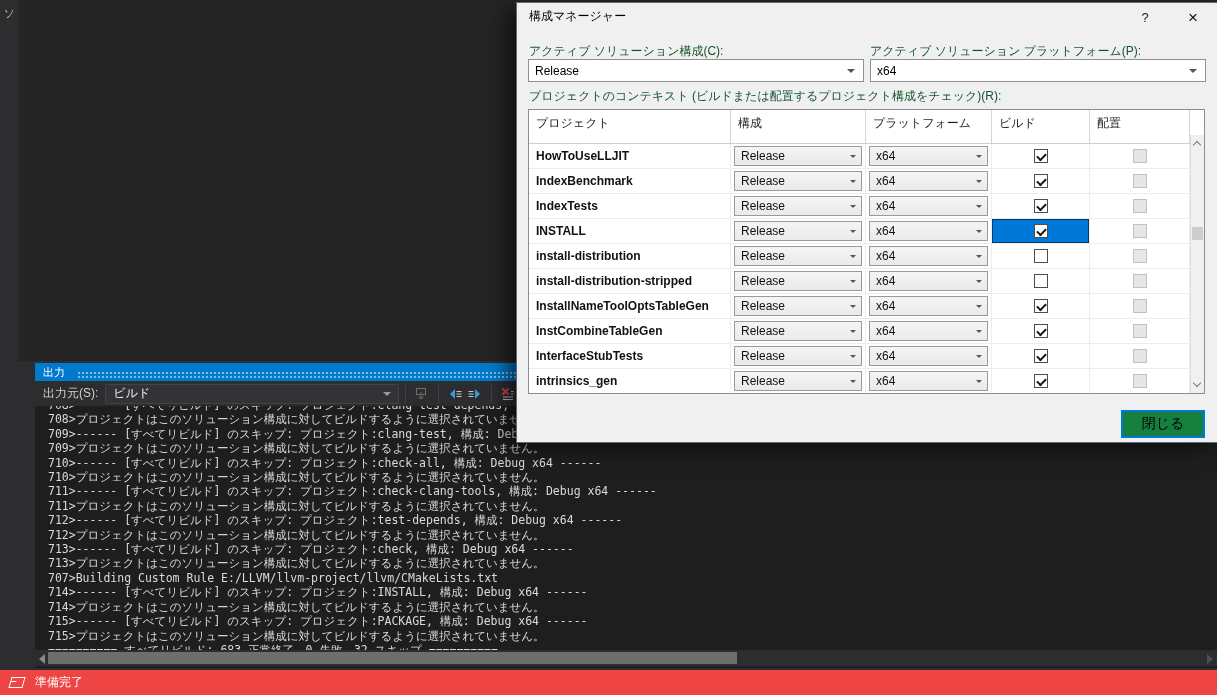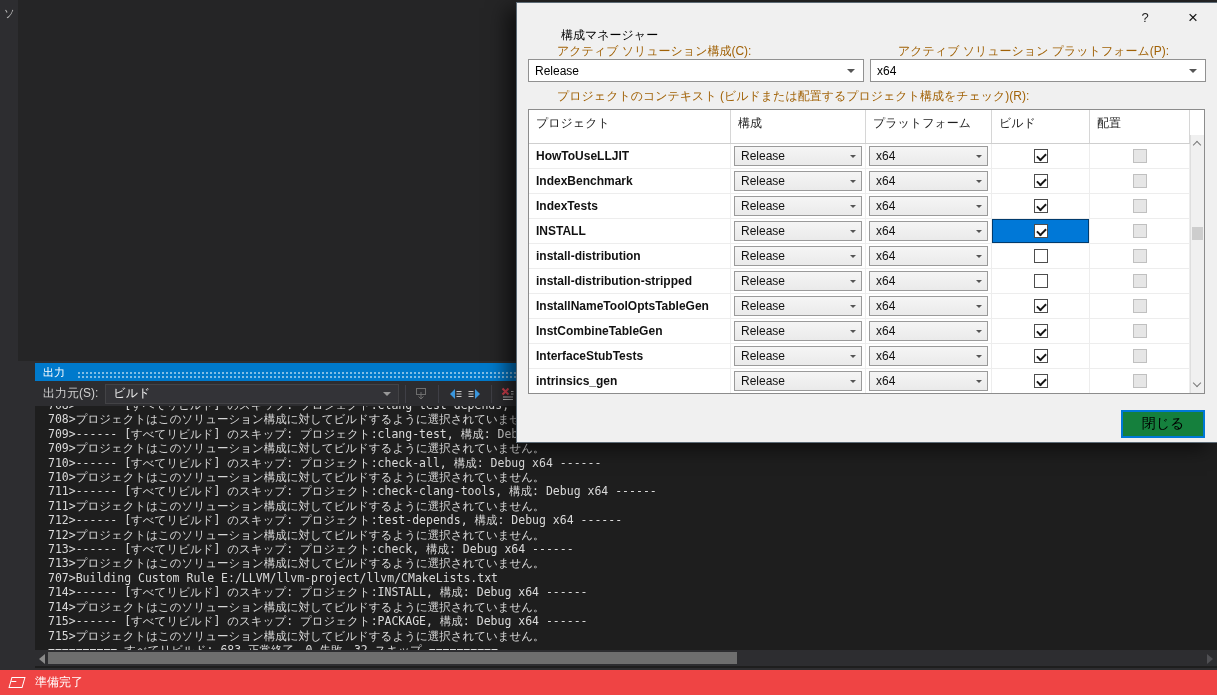--- a/index.html
+++ b/index.html
@@ -62,25 +62,25 @@
     color:#fff; display:flex; align-items:center; }
   .sb-icon { width:14px; height:11px; border:1px solid #fff; transform:skewX(-16deg); margin:0 11px 0 10px; }
   .sb-icon::after { content:""; display:block; width:5px; height:3px; border-bottom:1px solid #fff; }
 
   
   .dialog {
     position:absolute; left:516px; top:2px; width:701px; height:441px;
     background:#f0f0f0; border:1px solid #5d6b76; border-right:none;
     box-shadow:-10px 6px 18px rgba(0,0,0,.55); z-index:10; color:#000;
   }
-  .dlg-title { position:absolute; left:12px; top:24px;margin-left:32px; }
+  .dlg-title { position:absolute; left:12px; top:5px; }
   .dlg-help  { position:absolute; left:617px; top:4px; width:22px; height:22px; text-align:center; line-height:22px; font-size:13px; color:#222; }
   .dlg-close { position:absolute; left:662px; top:3px; width:28px; height:24px; text-align:center; line-height:23px; font-size:17px; color:#111; }
 
-  .dlg-label { position:absolute; color:#a16207;margin-left:28px; }
+  .dlg-label { position:absolute; color:#14532d; }
   .l-config   { left:12px;  top:40px; }
   .l-platform { left:353px; top:40px; }
   .l-context  { left:12px;  top:85px; }
 
   .combo {
     position:absolute; top:56px; height:23px; background:#fff;
     border:1px solid #919191; display:flex; align-items:center;
     justify-content:space-between; padding:0 8px 0 6px;
   }
   .combo .caret-dk { width:0;height:0;border-left:4px solid transparent;border-right:4px solid transparent;border-top:4px solid #555; }

